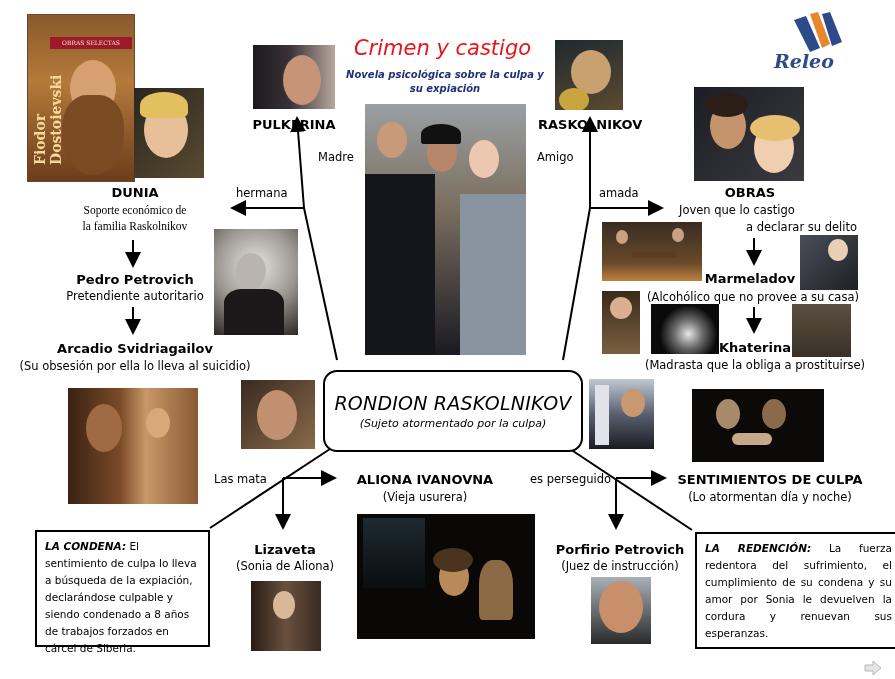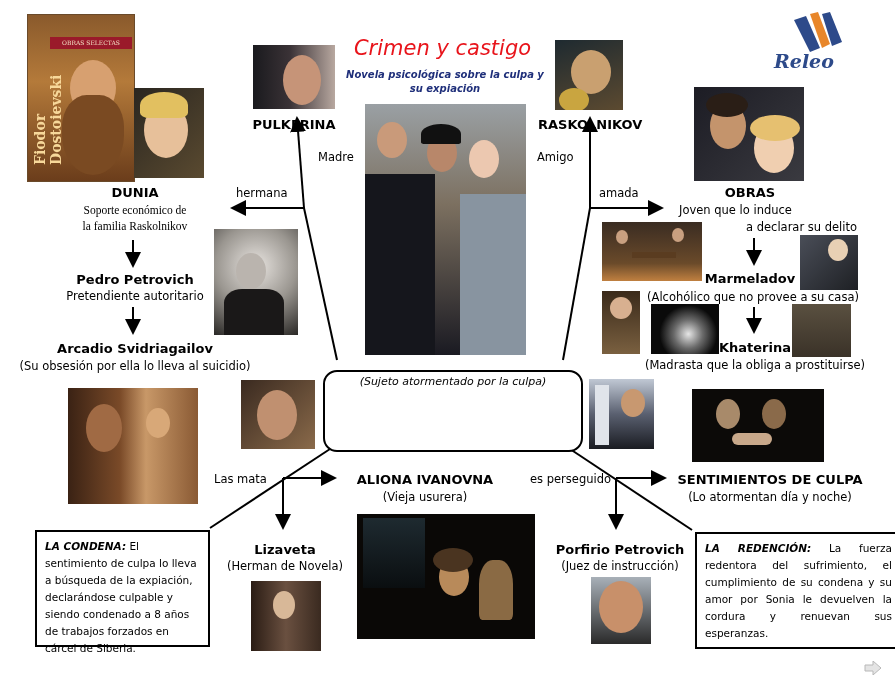--- a/index.html
+++ b/index.html
@@ -130,21 +130,21 @@
   <div class="face" style="left:22px;top:24px;width:30px;height:36px;background:#bab4ae;"></div>
   <div style="position:absolute;left:10px;top:60px;width:60px;height:46px;background:#1a1818;border-radius:30% 30% 0 0;"></div>
 </div>
 <div class="abs center-t name" style="left:50px;top:272px;width:170px;text-align:center;">Pedro Petrovich</div>
 <div class="abs center-t desc" style="left:50px;top:288px;width:170px;">Pretendiente autoritario</div>
 
 <div class="abs center-t name" style="left:30px;top:341px;width:210px;">Arcadio Svidriagailov</div>
 <div class="abs center-t desc" style="left:10px;top:358px;width:250px;">(Su obsesión por ella lo lleva al suicidio)</div>
 
 <div class="abs center-t name" style="left:700px;top:185px;width:100px;">OBRAS</div>
-<div class="abs desc" style="left:679px;top:202px;">Joven  que lo induce</div>
+<div class="abs desc" style="left:679px;top:202px;">Joven  que lo castigo</div>
 <div class="abs desc" style="left:746px;top:219px;">a declarar su delito</div>
 
 <div class="photo" style="left:602px;top:222px;width:100px;height:59px;background:linear-gradient(180deg,#3a2c22,#6a4a2a 70%,#c08040);">
   <div style="position:absolute;left:30px;top:30px;width:44px;height:6px;background:#5a3c20;"></div>
   <div class="face" style="left:14px;top:8px;width:12px;height:14px;background:#c9a080;"></div>
   <div class="face" style="left:70px;top:6px;width:12px;height:14px;background:#c9a080;"></div>
 </div>
 <div class="photo" style="left:800px;top:235px;width:58px;height:55px;background:linear-gradient(135deg,#4a4e58,#1e2024);">
   <div class="face" style="left:28px;top:4px;width:20px;height:22px;background:#e8d0b4;"></div>
 </div>
@@ -162,20 +162,21 @@
 <div class="photo" style="left:68px;top:388px;width:130px;height:116px;background:linear-gradient(90deg,#3a2214 0%,#7a4a28 40%,#c89868 60%,#8a5a34 100%);">
   <div class="face" style="left:18px;top:16px;width:36px;height:48px;background:#a06a44;"></div>
   <div class="face" style="left:78px;top:20px;width:24px;height:30px;background:#d8a878;"></div>
 </div>
 
 <div class="photo" style="left:241px;top:380px;width:74px;height:69px;background:linear-gradient(135deg,#3a2a20,#8a6a4a);">
   <div class="face" style="left:16px;top:10px;width:40px;height:50px;background:#c09070;"></div>
 </div>
 
 <div class="center-box">
+  <div class="big">RONDION RASKOLNIKOV</div>
   <div class="small">(Sujeto atormentado por la culpa)</div>
 </div>
 
 <div class="photo" style="left:589px;top:379px;width:65px;height:70px;background:linear-gradient(180deg,#c0c8d4 0%,#5a6070 50%,#1a1c22 100%);">
   <div style="position:absolute;left:6px;top:6px;width:14px;height:60px;background:#e0e4ea;"></div>
   <div class="face" style="left:32px;top:10px;width:24px;height:28px;background:#c89870;"></div>
 </div>
 
 <div class="photo" style="left:692px;top:389px;width:132px;height:73px;background:#0c0a08;">
   <div class="face" style="left:24px;top:10px;width:24px;height:30px;background:#a88a6a;"></div>
@@ -191,21 +192,21 @@
 
 <div class="abs center-t name" style="left:670px;top:472px;width:200px;">SENTIMIENTOS DE CULPA</div>
 <div class="abs center-t desc" style="left:670px;top:489px;width:200px;">(Lo atormentan día y noche)</div>
 
 <div class="note" style="left:35px;top:530px;width:175px;height:117px;">
   <b>LA CONDENA:</b>
   <span>El sentimiento de culpa lo lleva a búsqueda de la expiación, declarándose culpable y siendo condenado a 8 años de trabajos forzados en cárcel de Siberia.</span>
 </div>
 
 <div class="abs center-t name" style="left:230px;top:542px;width:110px;">Lizaveta</div>
-<div class="abs center-t desc" style="left:220px;top:558px;width:130px;">(Herman de Novela)</div>
+<div class="abs center-t desc" style="left:220px;top:558px;width:130px;">(Sonia de Aliona)</div>
 <div class="photo" style="left:251px;top:581px;width:70px;height:70px;background:linear-gradient(90deg,#2a1c14,#6a5040 50%,#3a2a20);">
   <div class="face" style="left:22px;top:10px;width:22px;height:28px;background:#d8b898;"></div>
 </div>
 
 <div class="photo" style="left:357px;top:514px;width:178px;height:125px;background:#0a0806;">
   <div style="position:absolute;left:6px;top:4px;width:62px;height:70px;background:linear-gradient(180deg,#1e2a30,#0a0e10);"></div>
   <div class="face" style="left:82px;top:44px;width:30px;height:38px;background:#b88a5a;"></div>
   <div class="face" style="left:76px;top:34px;width:40px;height:24px;background:#4a3420;"></div>
   <div class="face" style="left:122px;top:46px;width:34px;height:60px;background:#8a6a44;border-radius:40% 40% 10% 10%;"></div>
 </div>

